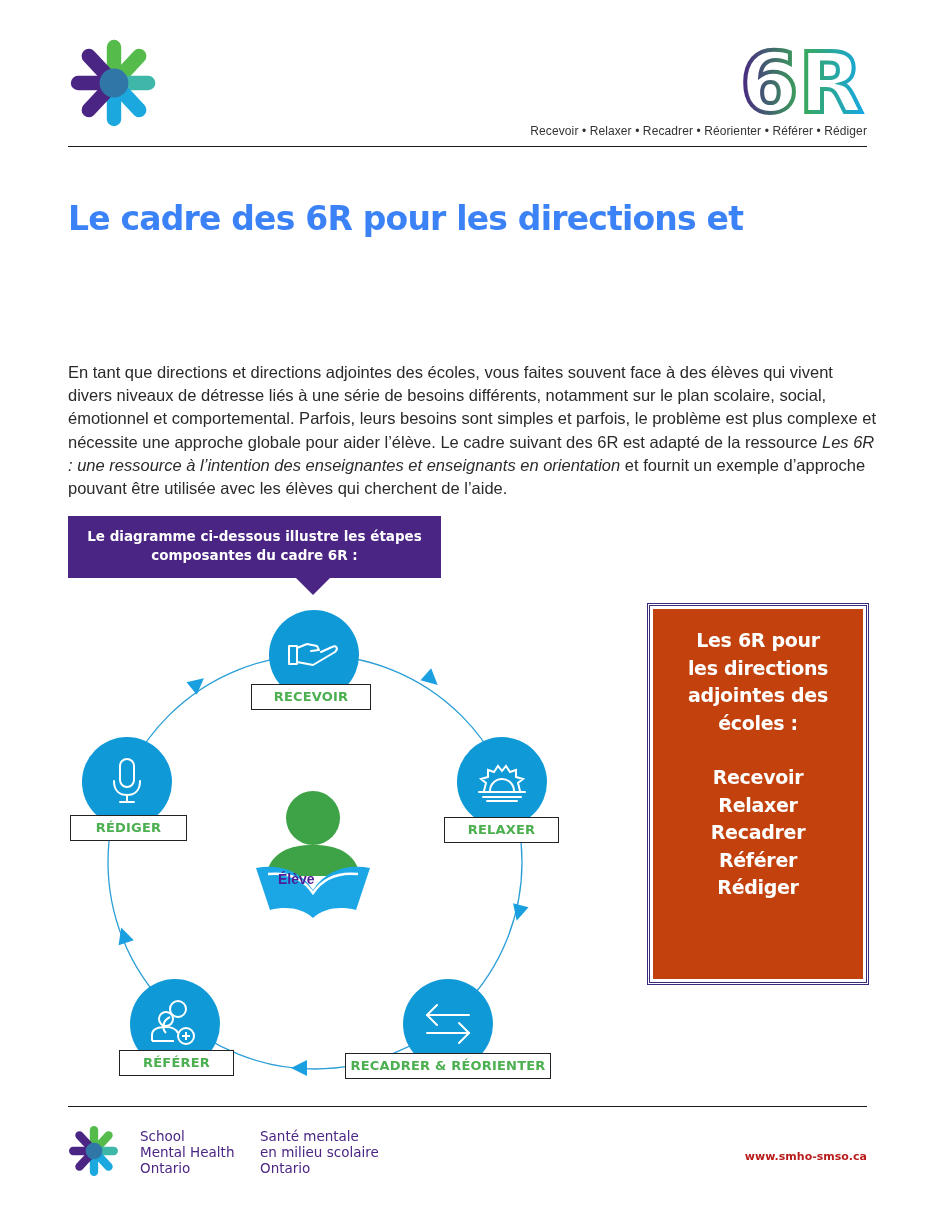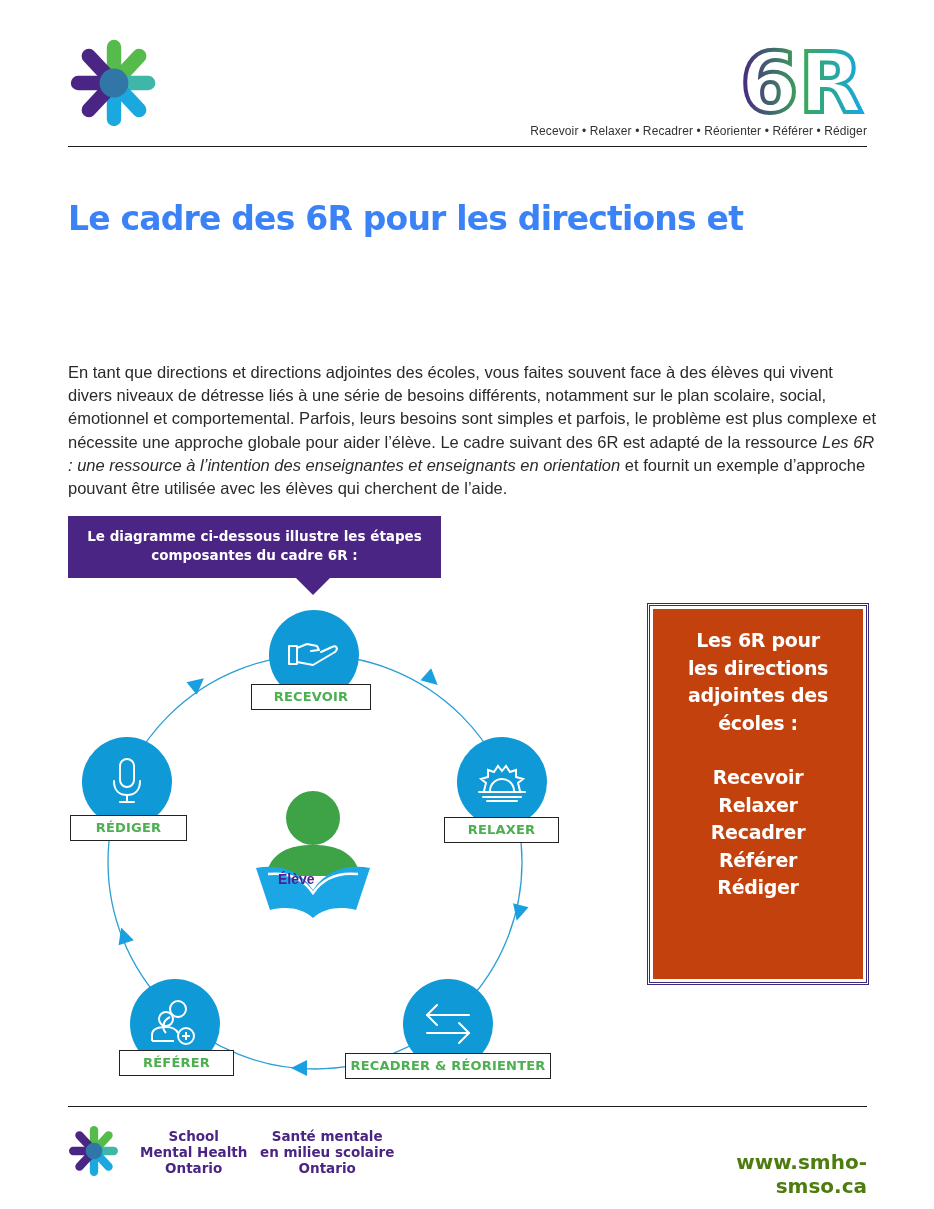--- a/index.html
+++ b/index.html
@@ -25,24 +25,24 @@
   .label { position: absolute; height: 26px; background: #fff; border: 1.5px solid #222; color: #4caf50; font-family: "DejaVu Sans", sans-serif; font-weight: bold; font-size: 13px; line-height: 23px; text-align: center; letter-spacing: 0.2px; }
 
   .eleve { left: 248px; top: 790px; width: 130px; height: 130px; }
   .eleve-label { left: 278px; top: 851px; width: 70px; text-align: left; color: #4c1d95; font-weight: bold; font-size: 14px; font-family: "Liberation Sans", sans-serif; margin-top: 20px; }
 
   .sidebox { left: 647px; top: 603px; width: 222px; height: 382px; border: 3px double #3b2a7a; padding: 3px; }
   .sidebox-inner { width: 100%; height: 100%; background: #c2410c; color: #fff; text-align: center; font-family: "DejaVu Sans", sans-serif; font-weight: bold; font-size: 19px; line-height: 27.5px; padding-top: 18px; letter-spacing: -0.3px; }
   .sidebox-inner .gap { height: 27px; }
 
   .footer-logo { left: 68px; top: 1125px; width: 52px; height: 52px; }
-  .org { font-family: "DejaVu Sans", sans-serif; font-weight: bold; font-size: 13.5px; line-height: 16px; color: #4a2583; text-align: center; }
+  .org { font-family: "DejaVu Sans", sans-serif; font-weight: normal; font-size: 13.5px; line-height: 16px; color: #4a2583; }
   .org-en { left: 140px; top: 1128px; }
   .org-fr { left: 260px; top: 1128px; }
-  .site { left: 660px; top: 1150px; width: 207px; text-align: right; font-family: "DejaVu Sans", sans-serif; font-weight: bold; font-size: 20px; color: #4d7c0f; }
+  .site { left: 660px; top: 1150px; width: 207px; text-align: right; font-family: "DejaVu Sans", sans-serif; font-weight: bold; font-size: 11px; color: #b91c1c; }
 </style>
 </head>
 <body>
 
 <svg width="0" height="0" style="position:absolute">
   <defs>
     <linearGradient id="flowerGrad" x1="0" y1="0" x2="1" y2="1">
       <stop offset="0" stop-color="#4a2583"></stop>
       <stop offset="0.35" stop-color="#4a2583"></stop>
       <stop offset="0.55" stop-color="#2aa6c8"></stop>

